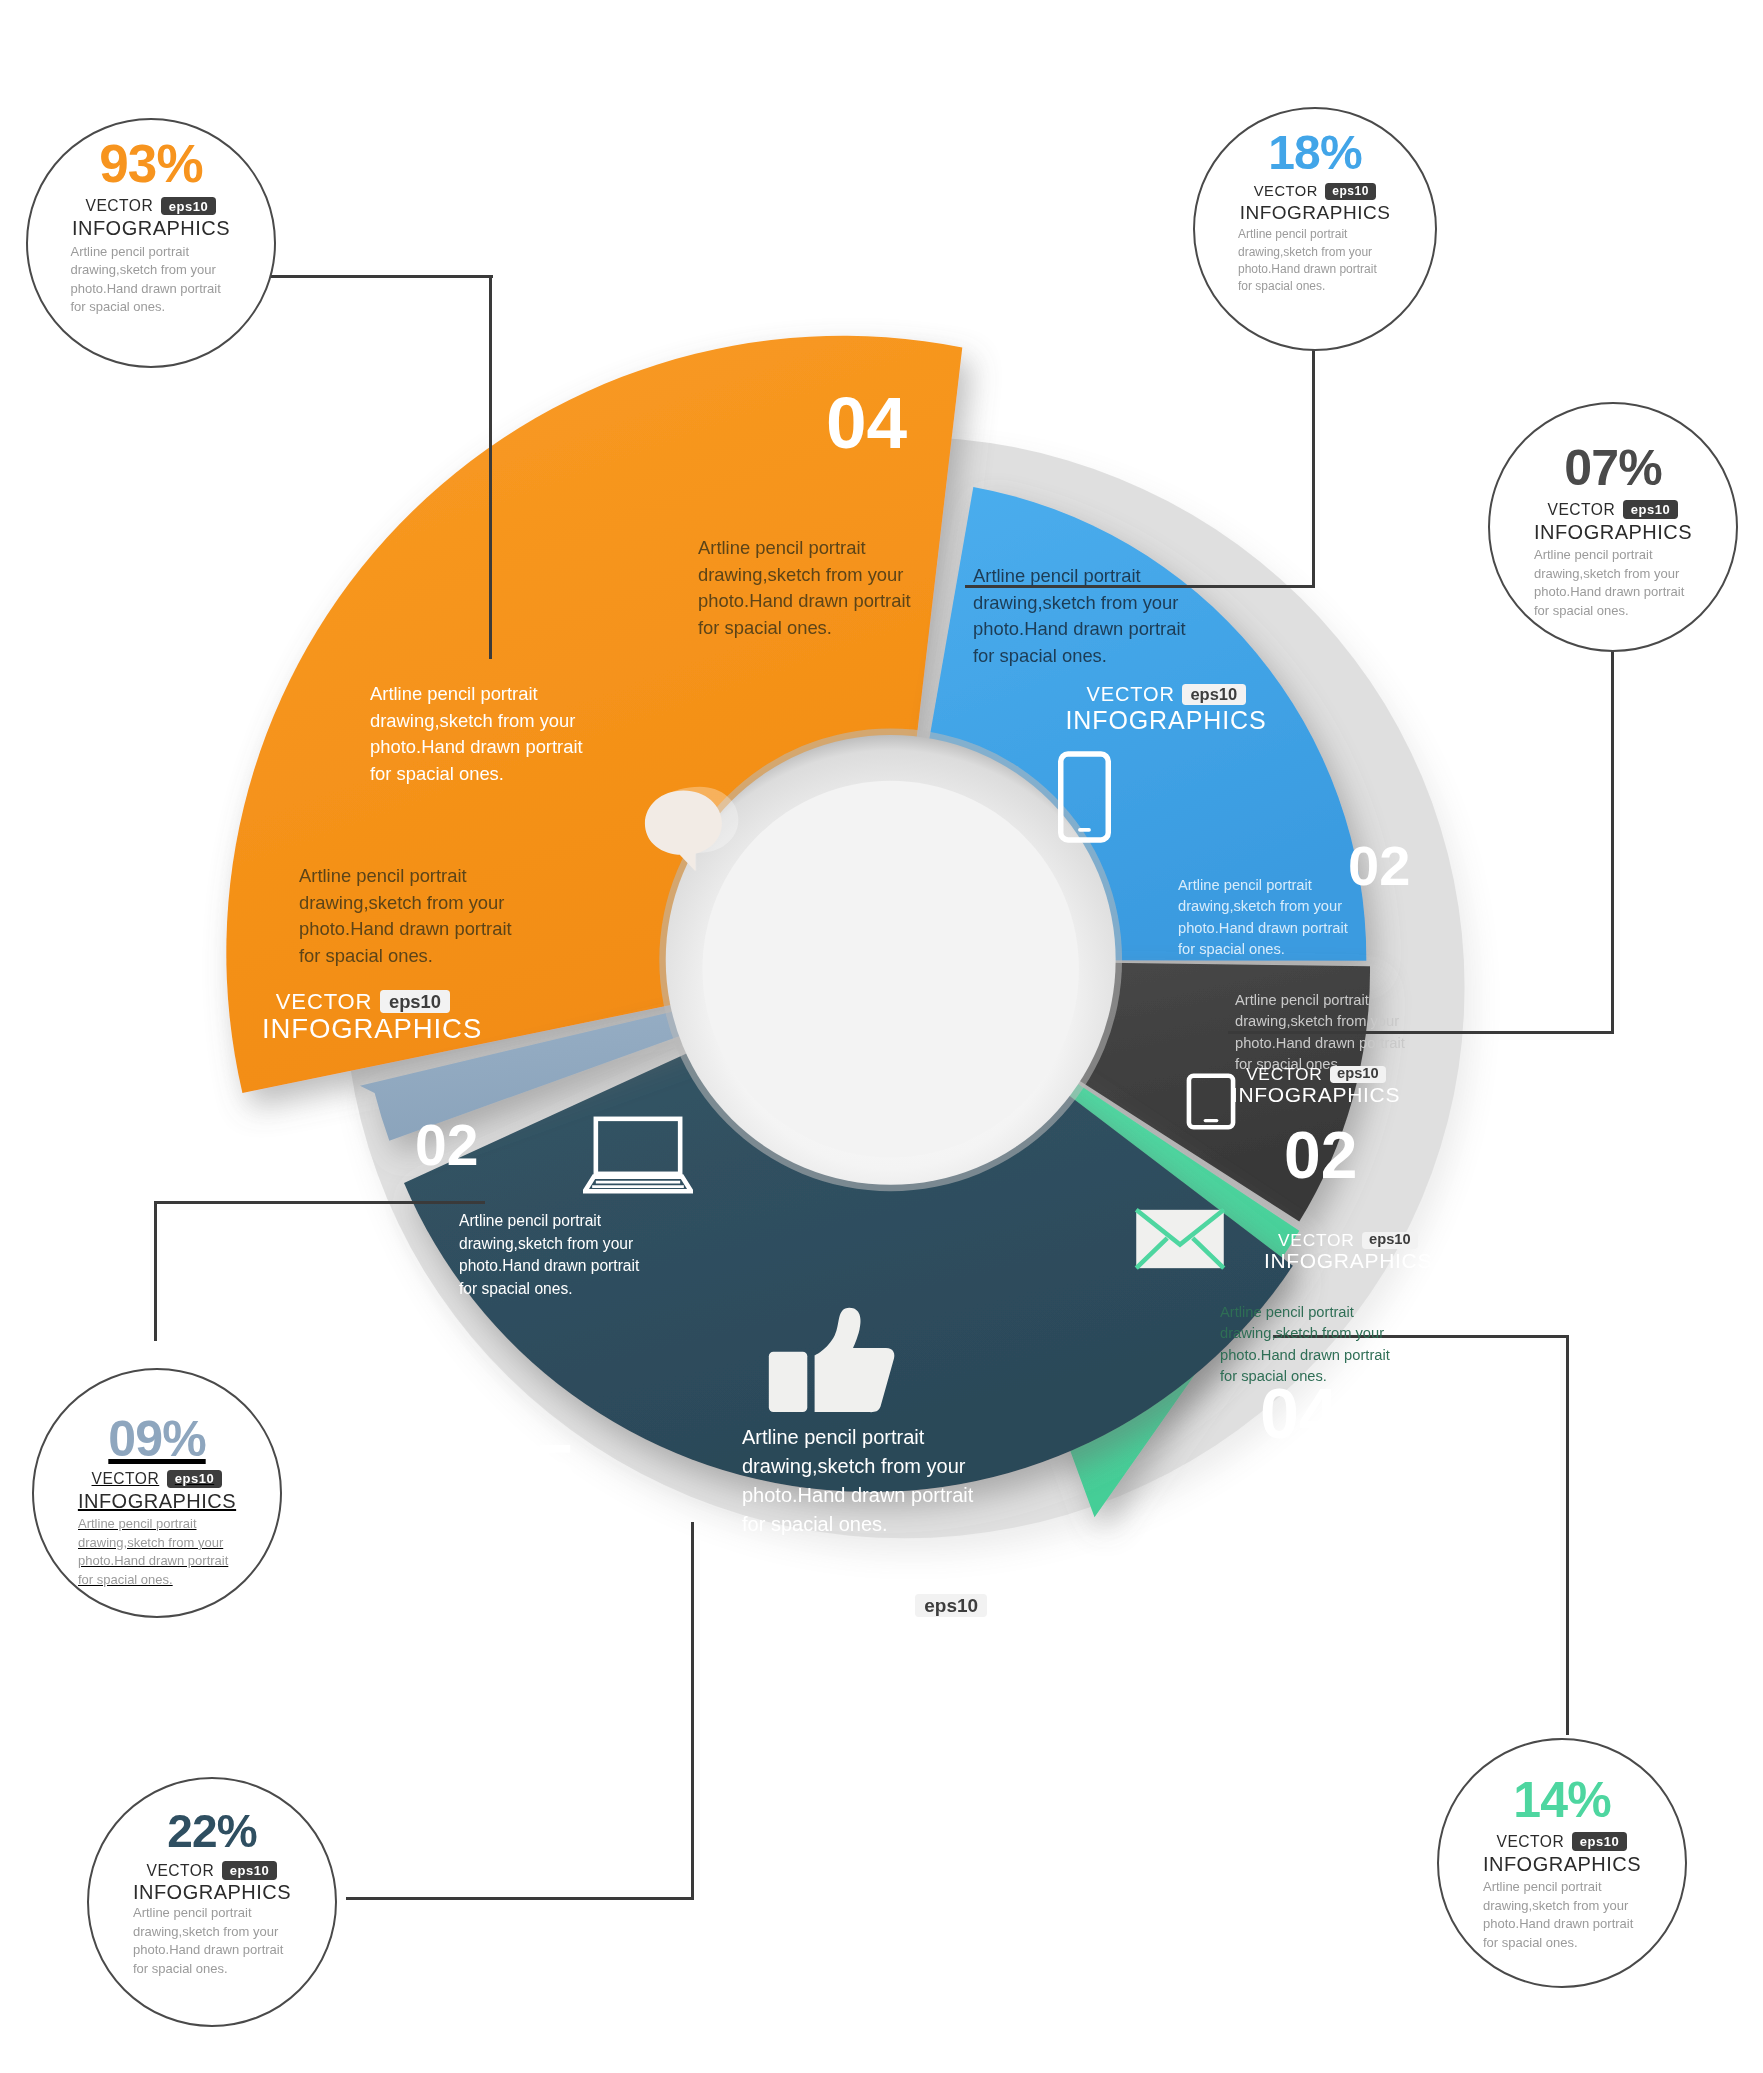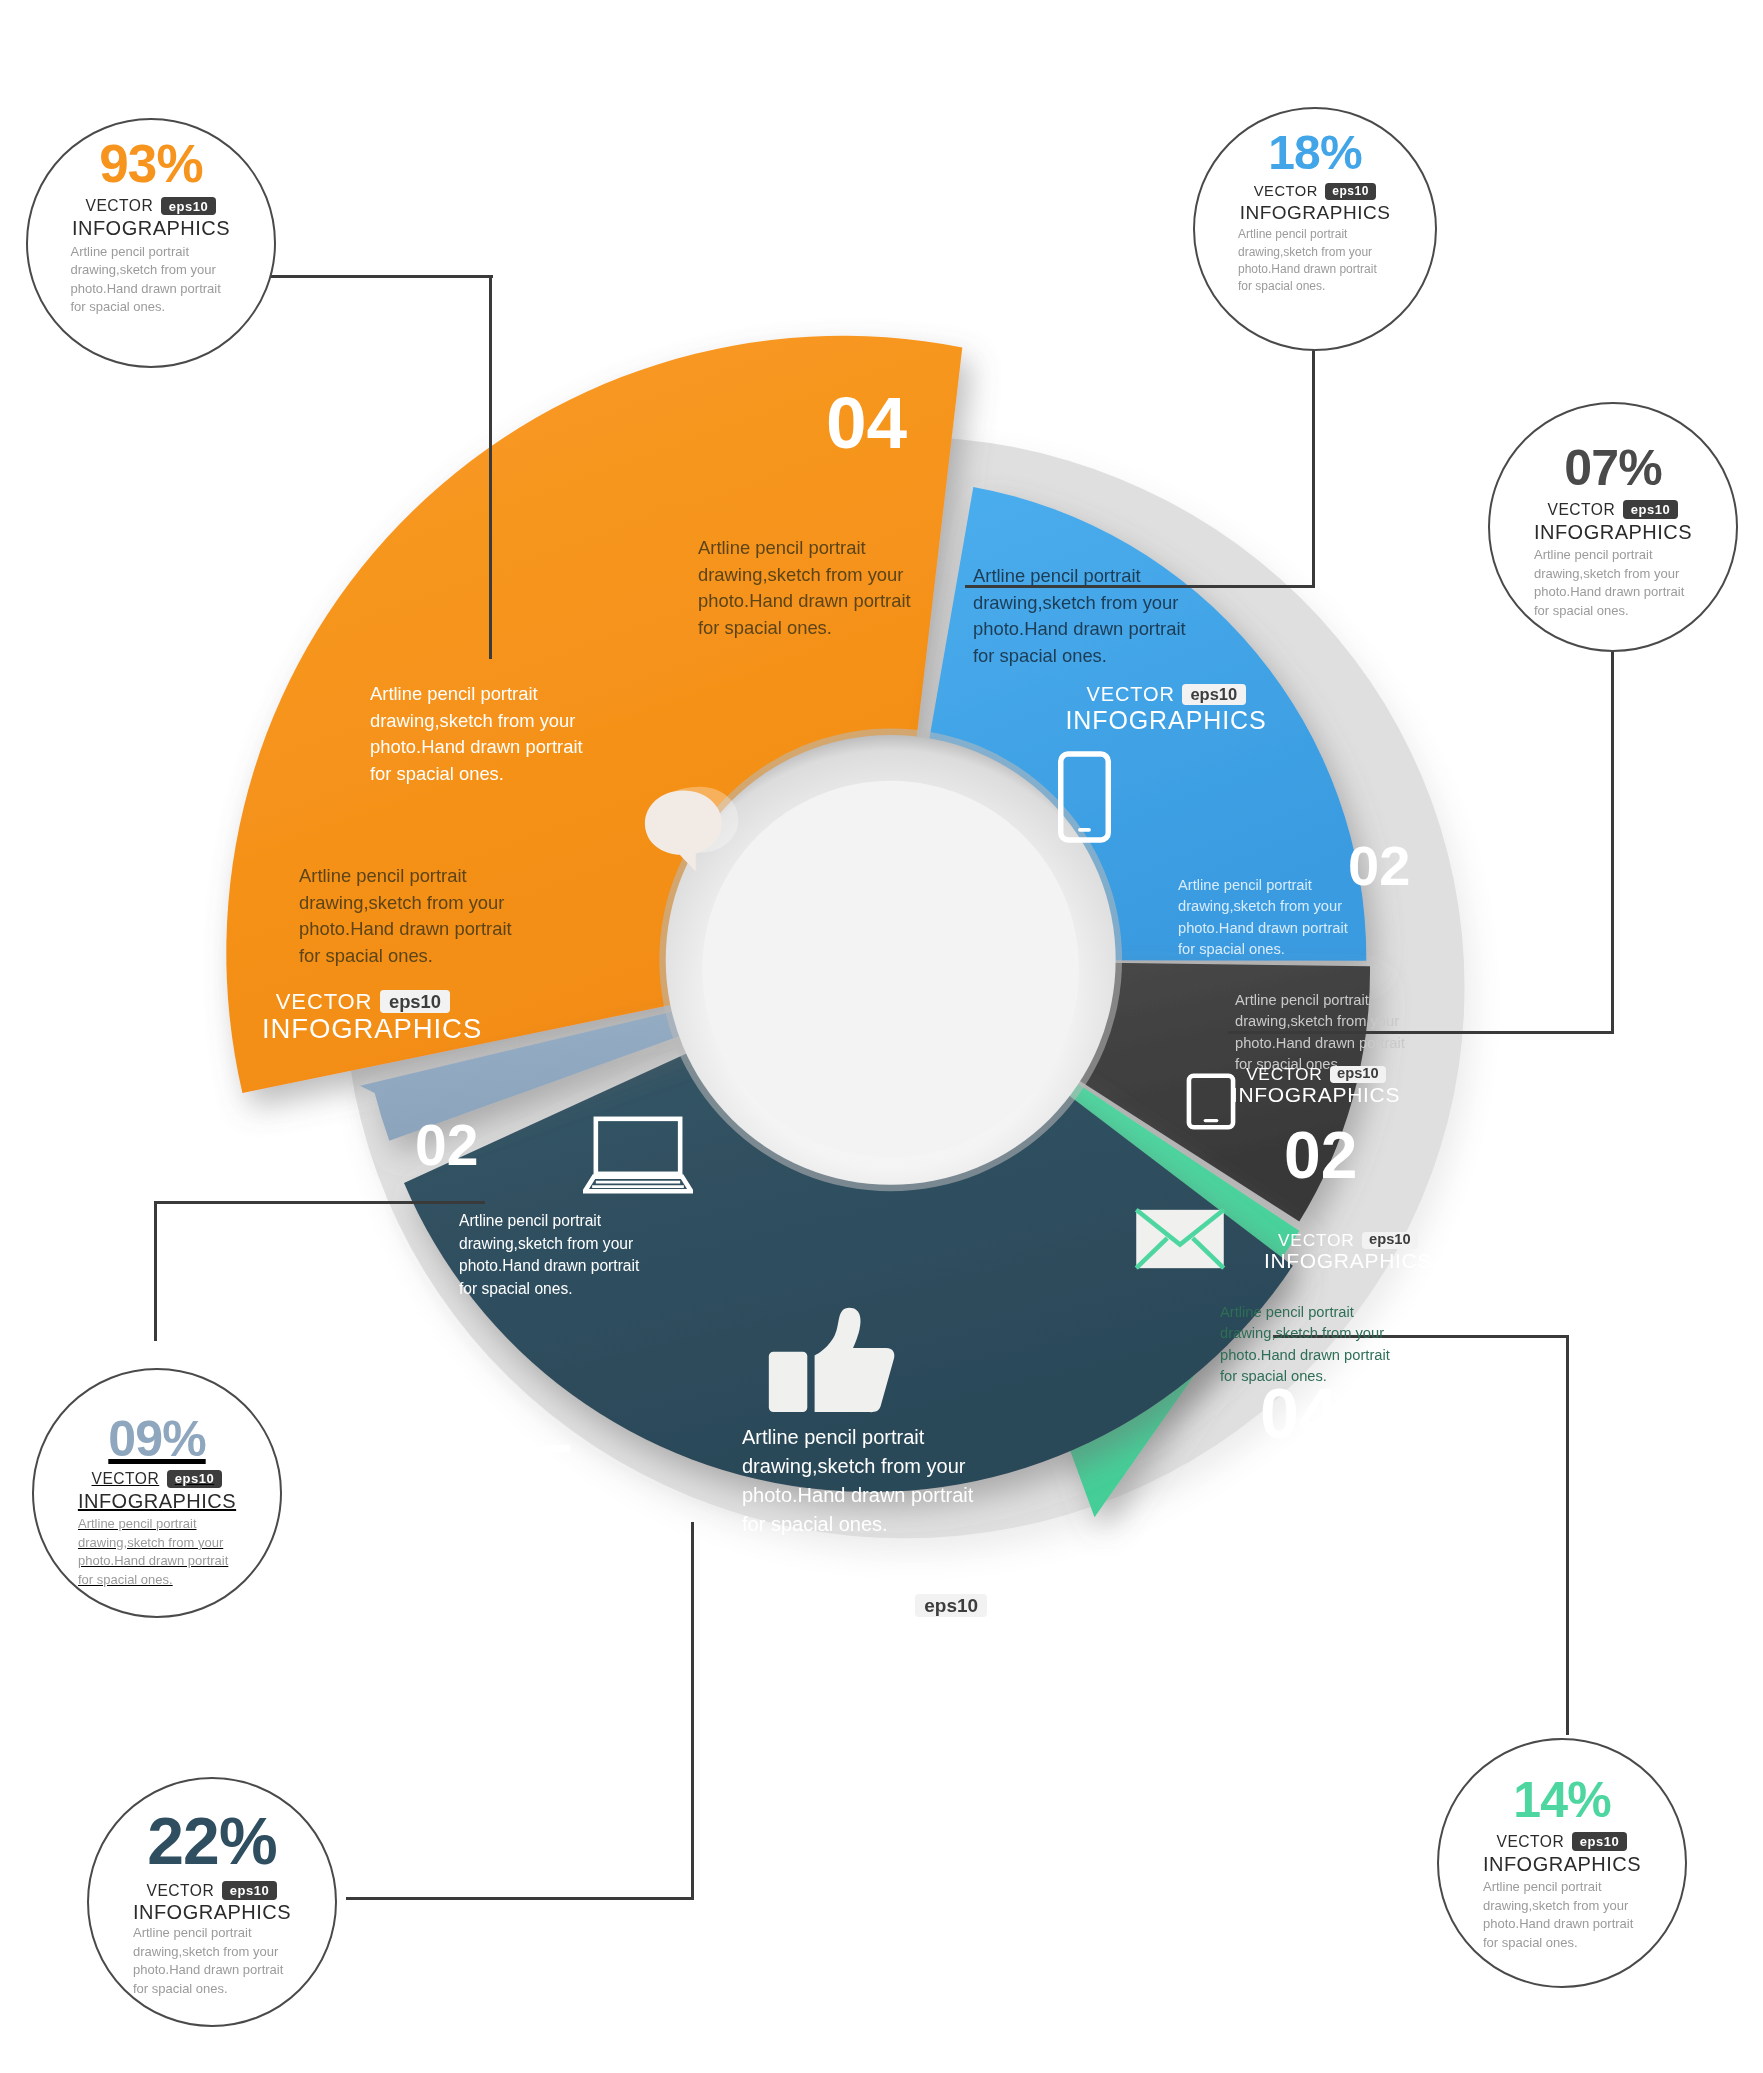--- a/index.html
+++ b/index.html
@@ -341,21 +341,21 @@
       <span class="eps" style="font-size:13px;padding:1.8px 8.3px;">eps10</span>
     </div>
     <div class="infog" style="font-size:20px;margin-top:2.8px;">INFOGRAPHICS</div>
     <div class="body" style="font-size:13px;line-height:1.42;white-space:pre-line;margin-top:4.6px;width:158px;">Artline pencil portrait
 drawing,sketch from your
 photo.Hand drawn portrait
 for spacial ones.</div>
   </div>
 
   <div class="callout" style="left:87px;top:1777px;width:250px;height:250px;padding-top:29px;">
-    <div class="pct" style="font-size:66px;color:#2F4F61;">22%</div>
+    <div class="pct" style="font-size:46px;color:#2F4F61;">22%</div>
     <div class="vecline" style="margin-top:7.3px;">
       <span style="font-size:15.6px;">VECTOR</span>
       <span class="eps" style="font-size:13px;padding:1.8px 8.3px;">eps10</span>
     </div>
     <div class="infog" style="font-size:20px;margin-top:1.8px;">INFOGRAPHICS</div>
     <div class="body" style="font-size:13px;line-height:1.42;white-space:pre-line;margin-top:2.8px;width:158px;">Artline pencil portrait
 drawing,sketch from your
 photo.Hand drawn portrait
 for spacial ones.</div>
   </div>

